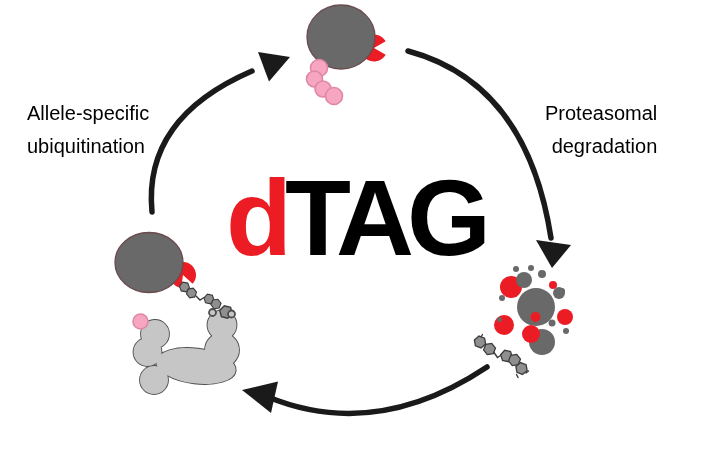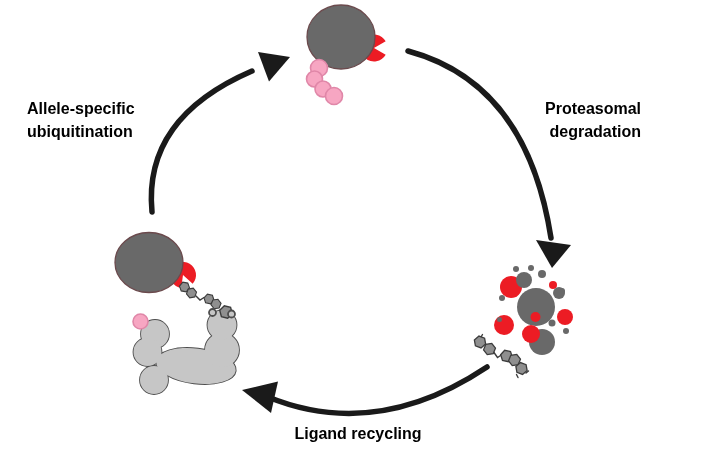--- a/index.html
+++ b/index.html
@@ -5,22 +5,22 @@
   html, body { margin: 0; padding: 0; }
   body {
     width: 704px; height: 460px; position: relative; overflow: hidden;
     background: var(--background, #ffffff);
     font-family: "Liberation Sans", sans-serif;
   }
   #stage { position: absolute; left: 0; top: 0; width: 704px; height: 460px; }
   svg { position: absolute; left: 0; top: 0; }
 
   .label {
-    position: absolute; font-size: 16px; line-height: 23px;
-    color: var(--text-black, #000); white-space: pre-line; font-weight: bold;
+    position: absolute; font-size: 20px; line-height: 33px;
+    color: var(--text-black, #000); white-space: pre-line;
   }
   .label-left   { left: 27px;  top: 97px;  }
   .label-right  { left: 545px; top: 97px; text-align: right;  }
   .label-bottom { left: 258px; top: 422px; width: 200px; text-align: center; }
 
   .dtag {
     position: absolute; left: 205px; top: 164px; width: 300px;
     text-align: center; font-size: 108px; font-weight: bold;
     letter-spacing: -7px; line-height: 1; color: var(--text-black, #000);
     user-select: none;
@@ -141,16 +141,16 @@
       <circle class="blob-s" cx="212.5" cy="312.5" r="3.5"></circle>
       <circle class="blob-s" cx="231.5" cy="314" r="3.5"></circle>
       <circle class="pink" cx="140.5" cy="321.5" r="7.5"></circle>
     </g>
   </svg>
 
   <div class="label label-left">Allele-specific
 ubiquitination</div>
   <div class="label label-right">Proteasomal
 degradation</div>
-  <div class="label label-bottom">Ligand recycling</div>
 
+  <div class="dtag"><span class="d">d</span><span>TAG</span></div>
 
 </div>
 
 </body></html>

